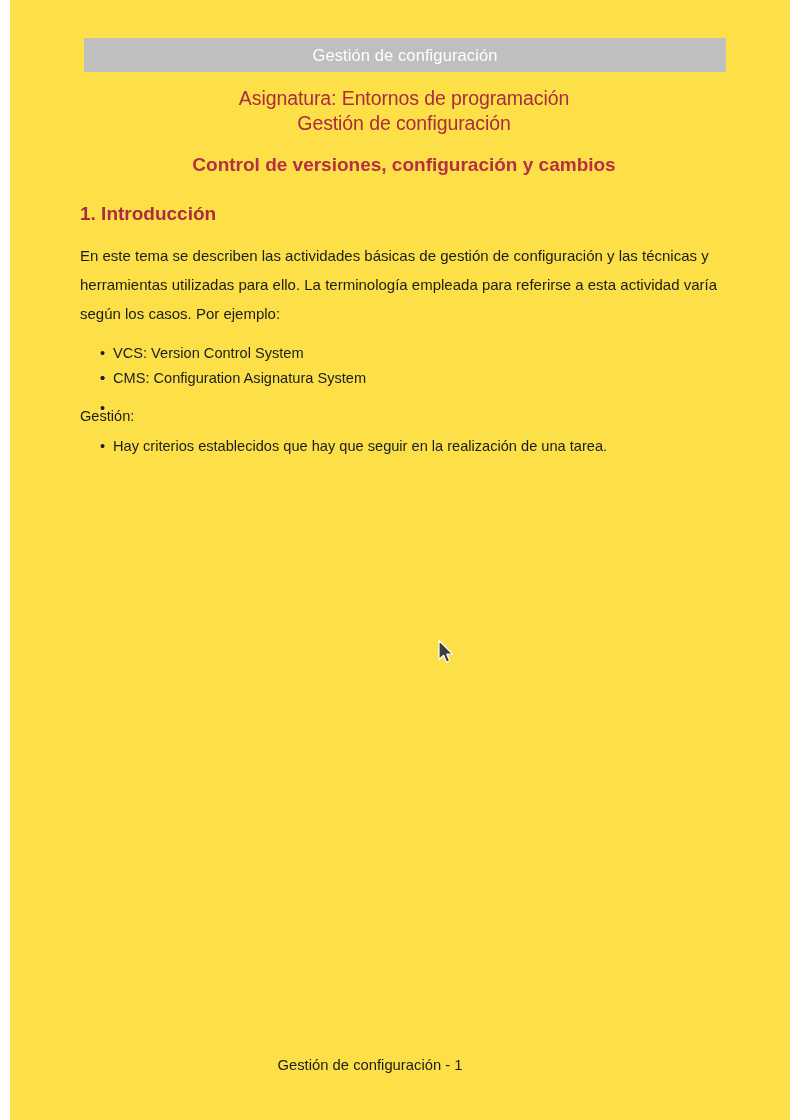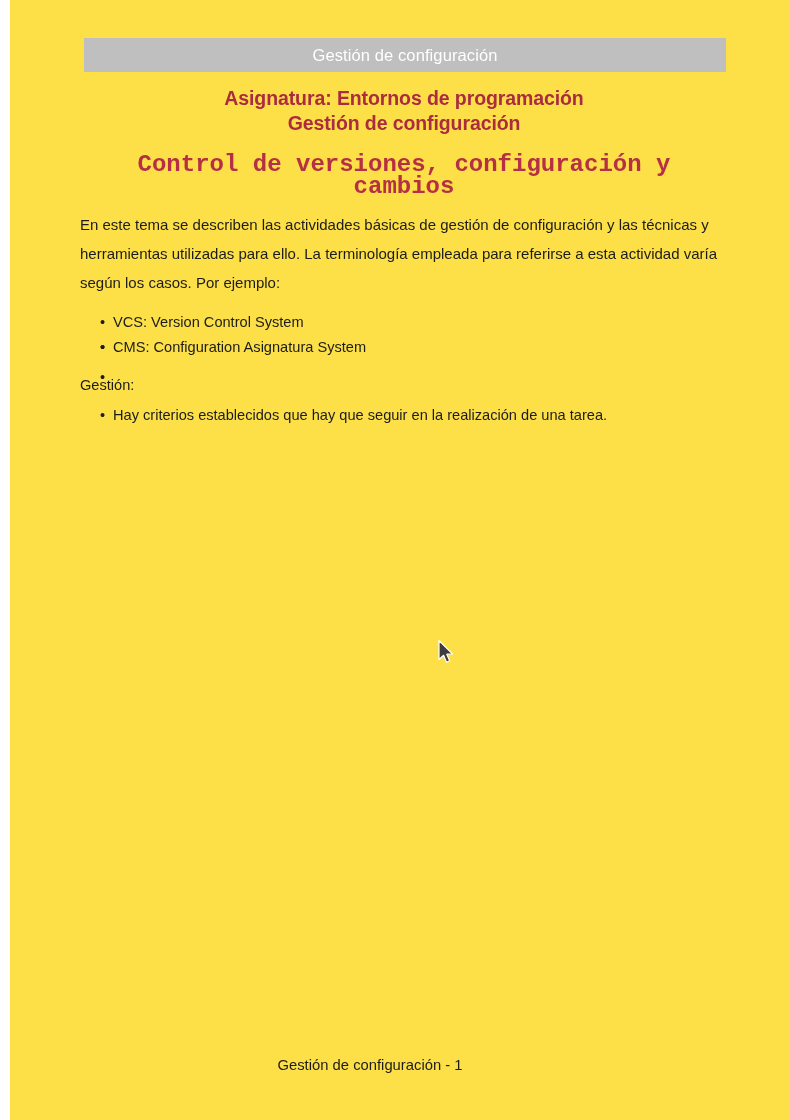--- a/index.html
+++ b/index.html
@@ -52,34 +52,33 @@
     top: 86px;
     width: 648px;
   }
 
   .title-block {
     text-align: center;
     color: #ab2b40;
   }
   .title-line-1,
   .title-line-2 {
-    font-weight: bold;
+    font-weight: normal;
     font-size: 19.5px;
     line-height: 25px;
     color: #ab2b40;
     letter-spacing: -0.1px;
   }
   .subtitle {
     font-weight: bold;
-    font-size: 24px;
+    font-size: 19px;
     line-height: 22px;
     color: #b52f45;
     text-align: center;
     margin-top: 18px;
-    font-family: Liberation Mono, monospace;
   }
 
   .section-heading {
     font-weight: bold;
     font-size: 19px;
     line-height: 23px;
     color: #ab2b40;
     margin-top: 26px;
   }
 
@@ -154,20 +153,21 @@
 
   <div class="content">
 
     <div class="title-block">
       <div class="title-line-1">Asignatura: Entornos de programación</div>
       <div class="title-line-2">Gestión de configuración</div>
     </div>
 
     <div class="subtitle">Control de versiones, configuración y cambios</div>
 
+    <h2 class="section-heading">1. Introducción</h2>
 
     <p class="body-paragraph">En este tema se describen las actividades básicas de gestión de configuración y las técnicas y herramientas utilizadas para ello. La terminología empleada para referirse a esta actividad varía según los casos. Por ejemplo:</p>
 
     <ul class="bullets">
       <li>
         <span class="bullet-dot">•</span>
         <span>VCS: Version Control System</span>
       </li>
       <li>
         <span class="bullet-dot">•</span>

